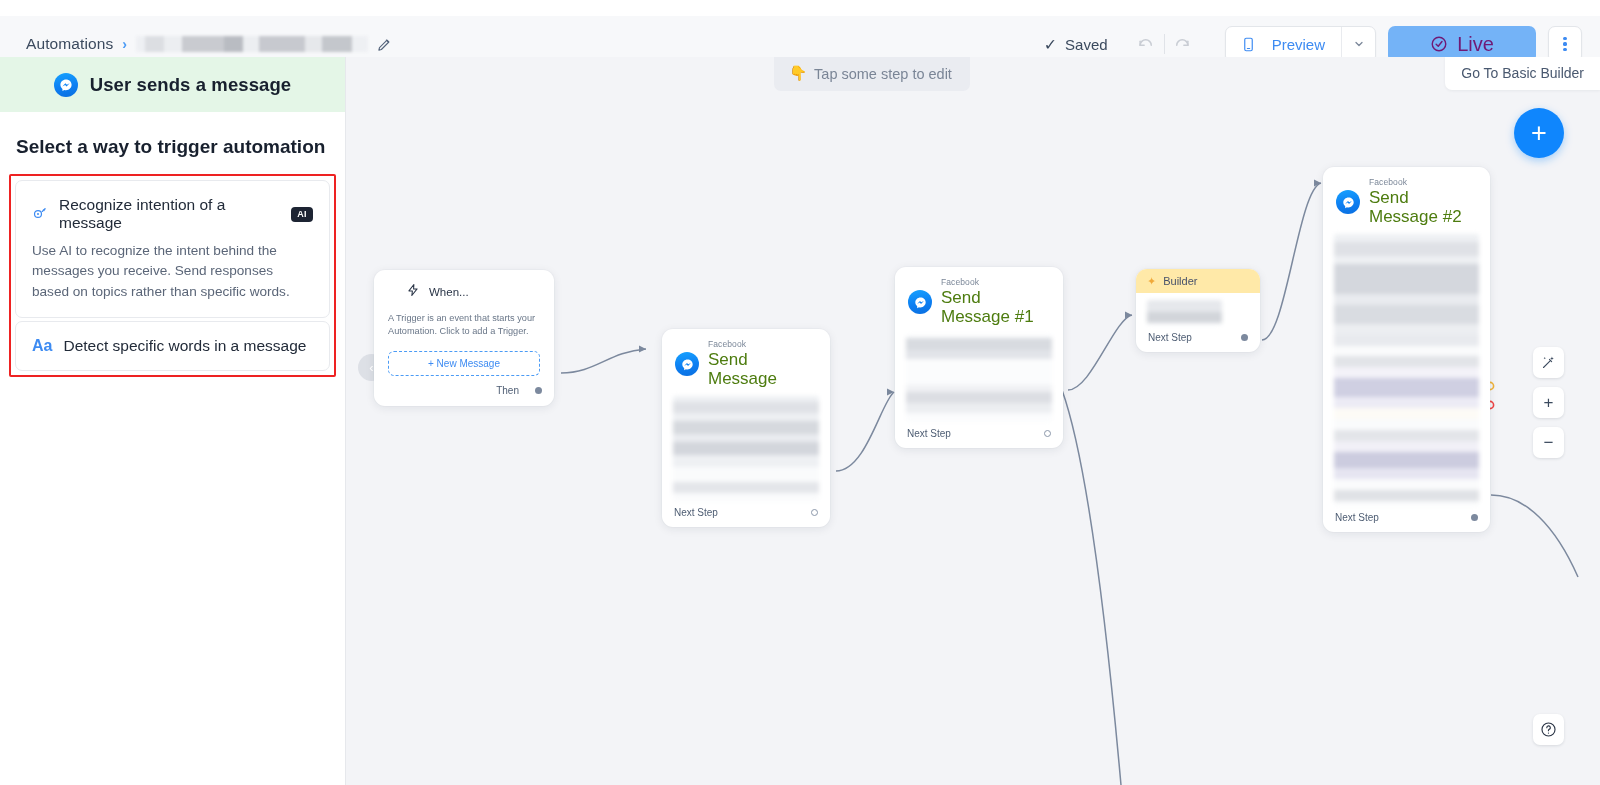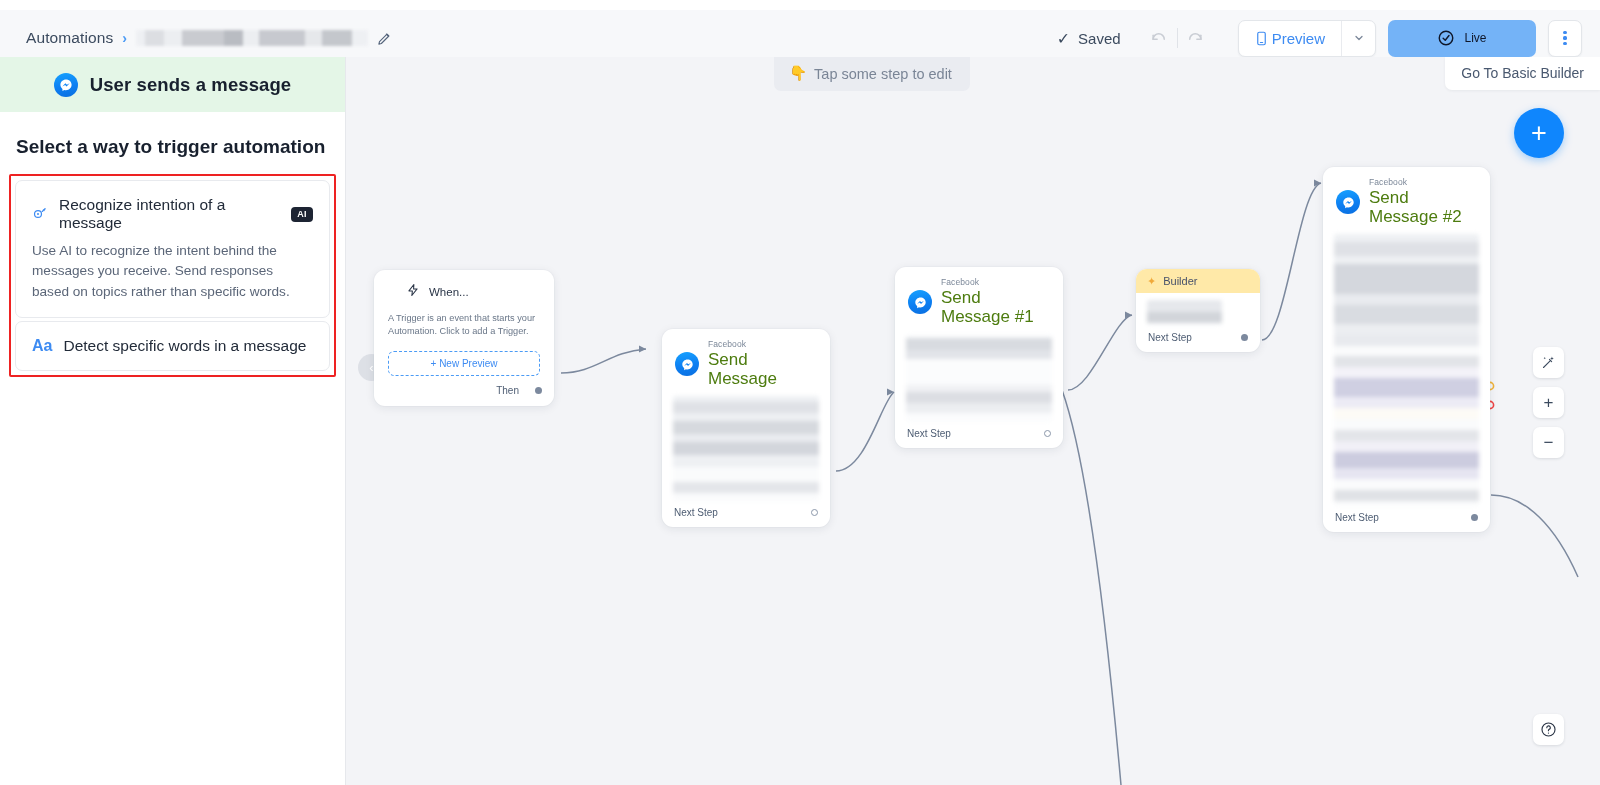--- a/index.html
+++ b/index.html
@@ -6,21 +6,21 @@
   html, body {
     width: 1600px; height: 785px;
     font-family: "Liberation Sans", sans-serif;
     background: #ffffff;
     overflow: hidden;
   }
   #app { position: relative; width: 1600px; height: 785px; }
 
   
   .topbar {
-    position: absolute; top: 10px; left: 0;
+    position: absolute; top: 16px; left: 0;
     width: 1600px; height: 57px;
     background: #f7f8fa;
     border-bottom: 1px solid #e8eaee;
     display: flex; align-items: center;
   }
   .breadcrumb { display: flex; align-items: center; padding-left: 26px; gap: 9px; }
   .bc-root {
     font-size: 15.5px; color: #3b4a5e; letter-spacing: .1px;
   }
   .bc-chevron { color: #4b9bf5; font-size: 14px; font-weight: 600; }
@@ -50,34 +50,34 @@
   }
   .ur-divider { width: 1px; height: 20px; background: #e0e3e8; }
 
   .preview-group {
     display: flex; align-items: center;
     background: #fff; border: 1px solid #e3e6ea;
     border-radius: 7px; height: 37px; overflow: hidden;
     box-shadow: 0 1px 2px rgba(20,30,50,.05);
   }
   .preview-btn {
-    display: flex; align-items: center; gap: 3px;
+    display: flex; align-items: center; gap: 16px;
     padding: 0 16px 0 15px; height: 100%;
     font-size: 15px; color: #3d8bf2; font-weight: 500;
     background: transparent; border: none; cursor: pointer;
   }
   .preview-caret {
     width: 34px; height: 100%; display: flex; align-items: center; justify-content: center;
     border-left: 1px solid #e9ebef; color: #7c889a; font-size: 12px; cursor: pointer;
   }
   .live-btn {
     margin-left: 12px;
     display: flex; align-items: center; justify-content: center; gap: 9px;
     width: 148px; height: 37px; border-radius: 7px;
-    background: #74b3f7; color: #0f172a; font-size: 12px; border: none; cursor: pointer;
+    background: #74b3f7; color: #701a75; font-size: 20px; border: none; cursor: pointer;
   }
   .kebab-btn {
     margin-left: 12px; width: 34px; height: 37px; border-radius: 7px;
     background: #fff; border: 1px solid #e3e6ea;
     display: flex; align-items: center; justify-content: center;
     color: #3d8bf2; cursor: pointer;
     box-shadow: 0 1px 2px rgba(20,30,50,.05);
   }
   .kebab-dots { display: flex; flex-direction: column; gap: 2.5px; align-items: center; }
   .kebab-dots i { width: 3.2px; height: 3.2px; border-radius: 50%; background: #3d8bf2; display: block; }
@@ -416,21 +416,21 @@
     <div class="node when-card">
       <div class="when-head">
         <span>
           <svg width="14" height="14" viewBox="0 0 24 24" fill="none" stroke="#2b3648" stroke-width="1.8" stroke-linejoin="round">
             <polygon points="13.5 2.5 5 13.6 11 13.6 10 21.5 19 10.2 13 10.2"></polygon>
           </svg>
         </span>
         <span class="when-title">When...</span>
       </div>
       <div class="when-desc">A Trigger is an event that starts your Automation. Click to add a Trigger.</div>
-      <div class="new-trigger">+ New Preview</div>
+      <div class="new-trigger">+ New Message</div>
       <div class="when-foot">
         <span>Then</span>
         <span class="dot-filled"></span>
       </div>
     </div>
 
     <div class="node n-send-msg">
       <div class="node-head">
         <span class="fb-msgr-icon">
           <svg width="13" height="13" viewBox="0 0 24 24" fill="#ffffff">

